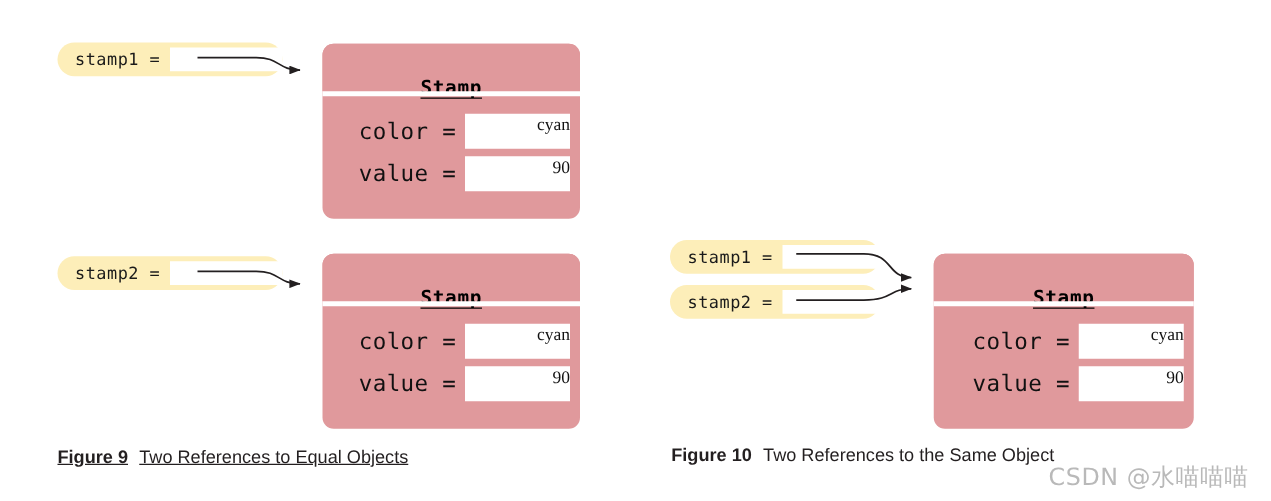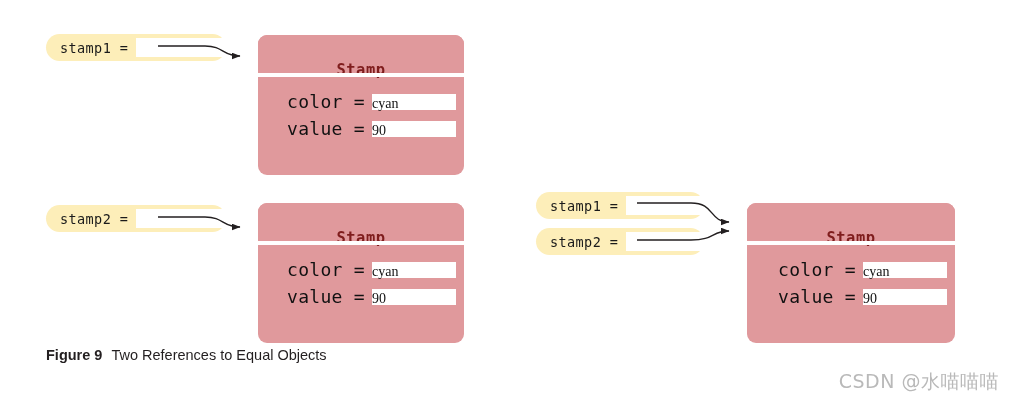--- a/index.html
+++ b/index.html
@@ -65,21 +65,22 @@
     background: #e0999c;
     border-radius: 9px 9px 0 0;
     display: flex;
     align-items: center;
     justify-content: center;
   }
   .obj-title {
     font-family: "DejaVu Sans Mono", "Liberation Mono", monospace;
     font-weight: bold;
     font-size: 15.5px;
-    color: #7f1d1d;
+    color: #000000;
+    text-decoration: underline;
     text-underline-offset: 3px;
     letter-spacing: 0.5px;
     margin-top: 32px;
   }
   .obj-divider {
     position: absolute;
     left: 0;
     right: 0;
     top: 38px;
     height: 4px;
@@ -105,23 +106,23 @@
     font-family: "DejaVu Sans Mono", "Liberation Mono", monospace;
     font-size: 18px;
     color: #111111;
     letter-spacing: 0.3px;
     margin-right: 7px;
     white-space: nowrap;
   }
   .field-value {
     background: #ffffff;
     width: 84px;
-    height: 16px;
+    height: 28px;
     line-height: 19px;
-    text-align: left;
+    text-align: right;
     font-family: "Liberation Serif", "DejaVu Serif", serif;
     font-size: 14px;
     color: #111111;
   }
 
   
   .arrow-layer {
     position: absolute;
     left: 0;
     top: 0;
@@ -214,21 +215,21 @@
         <path d="M0,0 L9,3.5 L0,7 Z" fill="#231f20"></path>
       </marker>
       <marker id="ah9b" markerWidth="9" markerHeight="7" refX="8.5" refY="3.5" orient="auto" markerUnits="userSpaceOnUse">
         <path d="M0,0 L9,3.5 L0,7 Z" fill="#231f20"></path>
       </marker>
     </defs>
     <path d="M158,46 L205,46 C224,46 222,56 240,56" fill="none" stroke="#231f20" stroke-width="1.4" marker-end="url(#ah9a)"></path>
     <path d="M158,217 L205,217 C224,217 222,227 240,227" fill="none" stroke="#231f20" stroke-width="1.4" marker-end="url(#ah9b)"></path>
   </svg>
 
-  <div class="caption" style="left:46px; top:347px;">
+  <div class="caption" style="left:46px; top:358px;text-decoration:underline;">
     <span class="caption-num">Figure 9</span><span class="caption-text">Two References to Equal Objects</span>
   </div>
 </div>
 
 <div class="figure" id="figure-10">
 
   <div class="var-pill" style="left:29px; top:192px; width:168px;">
     <span class="var-label">stamp1 =</span>
     <span class="var-slot"></span>
   </div>
@@ -261,15 +262,18 @@
         <path d="M0,0 L9,3.5 L0,7 Z" fill="#231f20"></path>
       </marker>
       <marker id="ah10b" markerWidth="9" markerHeight="7" refX="8.5" refY="3.5" orient="auto" markerUnits="userSpaceOnUse">
         <path d="M0,0 L9,3.5 L0,7 Z" fill="#231f20"></path>
       </marker>
     </defs>
     <path d="M130,203 L184,203 C208,203 202,222 222,222" fill="none" stroke="#231f20" stroke-width="1.4" marker-end="url(#ah10a)"></path>
     <path d="M130,240 L184,240 C208,240 204,231 222,231" fill="none" stroke="#231f20" stroke-width="1.4" marker-end="url(#ah10b)"></path>
   </svg>
 
+  <div class="caption" style="left:30px; top:357px;">
+    <span class="caption-num">Figure 10</span><span class="caption-text">Two References to the Same Object</span>
+  </div>
 </div>
 
 <div id="watermark">CSDN @水喵喵喵</div>
 
 </body></html>

